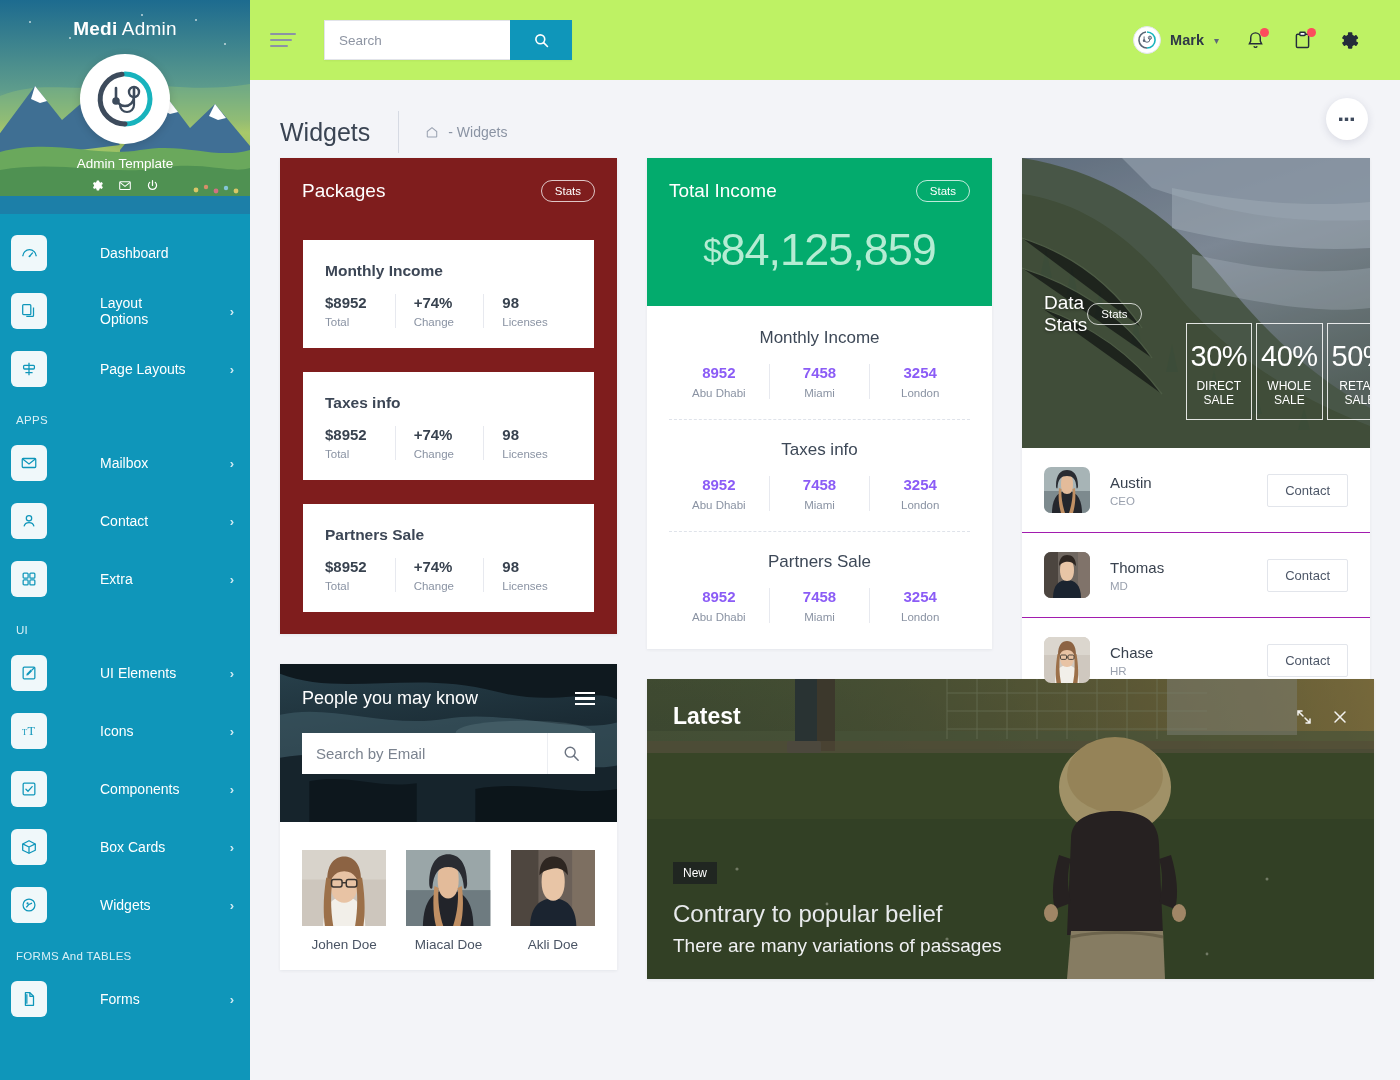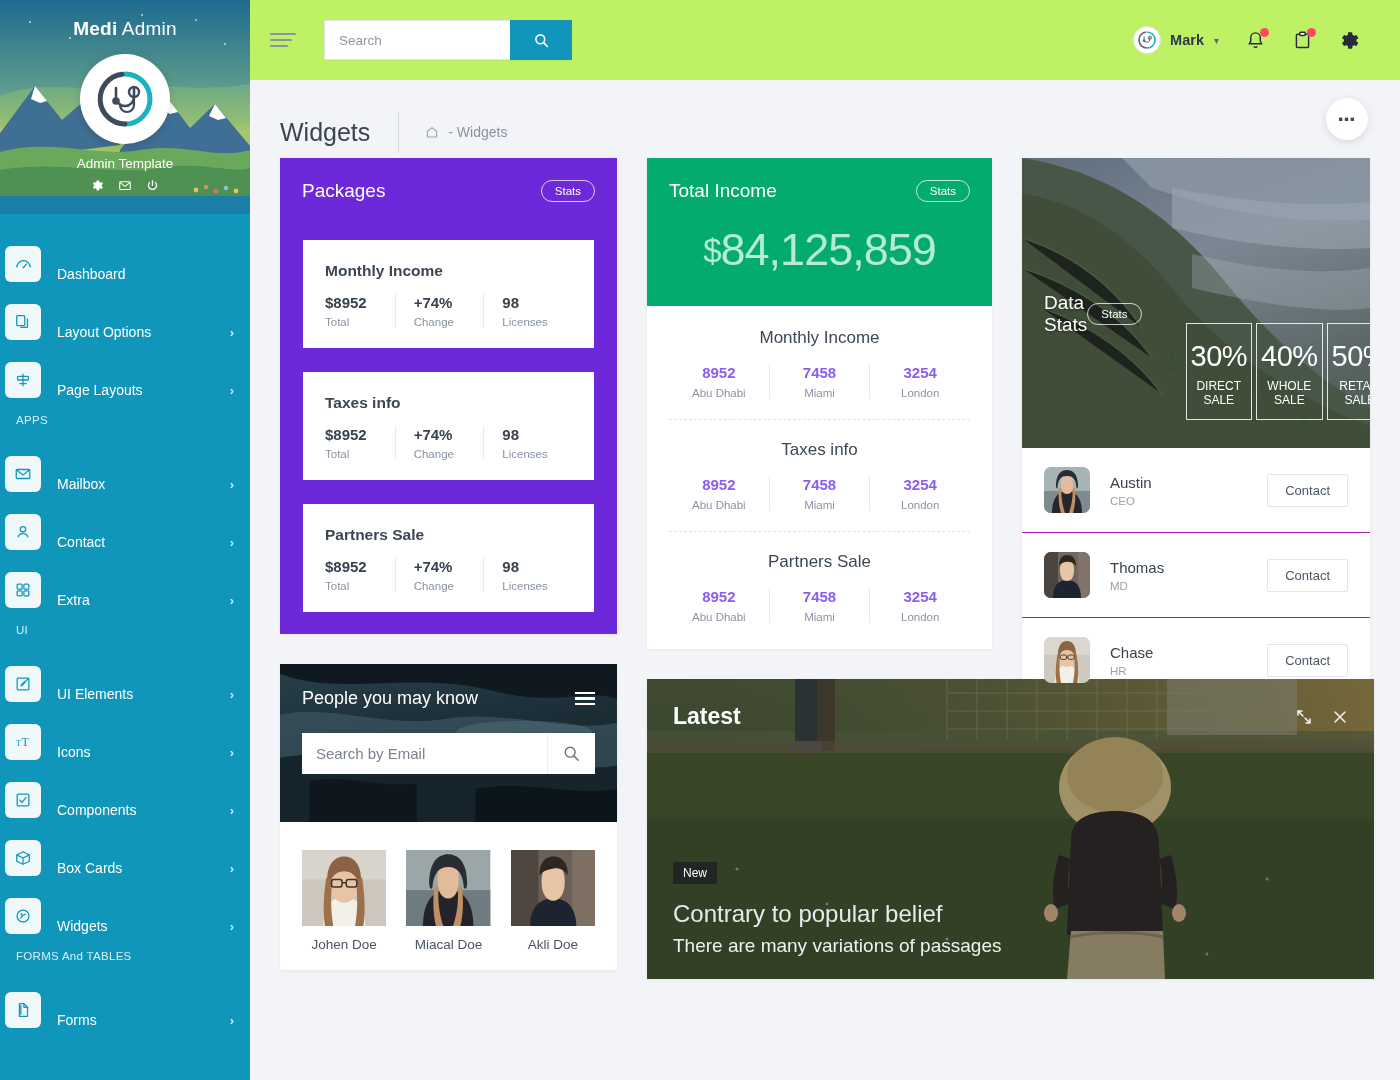--- a/index.html
+++ b/index.html
@@ -50,23 +50,23 @@
     color: #fff; font-size: 12px; line-height: 1; cursor: pointer;
     display: inline-flex;
   }
 
   .sb-menu { padding-top: 10px; }
   .sb-section {
     color: #d8eff6; font-size: 11.5px; font-weight: 400;
     padding: 16px 0 8px 16px; letter-spacing: .3px;
   }
   .sb-item {
-    display: flex; align-items: flex-end;
-    height: 58px; padding: 0 16px 0 5px;
-    cursor: pointer; position: relative;
+    display: flex; align-items: center;
+    height: 58px; padding: 0 16px 0 11px;
+    cursor: pointer; position: relative; gap: 37px;
   }
   .sb-icon {
     width: 36px; height: 36px; border-radius: 6px;
     background: #f0f8fa; flex: 0 0 36px;
     display: flex; align-items: center; justify-content: center;
     color: #0f96ba;
   }
   .sb-label {
     color: #ffffff; font-size: 14px; margin-left: 16px; flex: 1;
   }
@@ -137,21 +137,21 @@
     padding: 0 30px; display: flex; gap: 30px; align-items: flex-start;
   }
   .col { display: flex; flex-direction: column; gap: 30px; }
   .col-a { width: 343px; }
   .col-b { width: 345px; }
   .col-c { width: 348px; }
 
   .card { background: #fff; box-shadow: 0 1px 3px rgba(42,52,77,.07); }
 
   
-  .green-card { background: #6d28d9; padding: 0 0 22px; }
+  .green-card { background: #7f1d1d; padding: 0 0 22px; }
   .card-head {
     display: flex; align-items: center; justify-content: space-between;
     padding: 22px 22px 0;
   }
   .card-head h3 { color: #fff; font-size: 19px; font-weight: 400; }
   .stats-pill {
     border: 1px solid rgba(255,255,255,.75); color: #fff;
     font-size: 11.5px; padding: 4px 13px; border-radius: 14px;
     background: transparent; cursor: pointer;
     font-family: "Liberation Sans", sans-serif;

